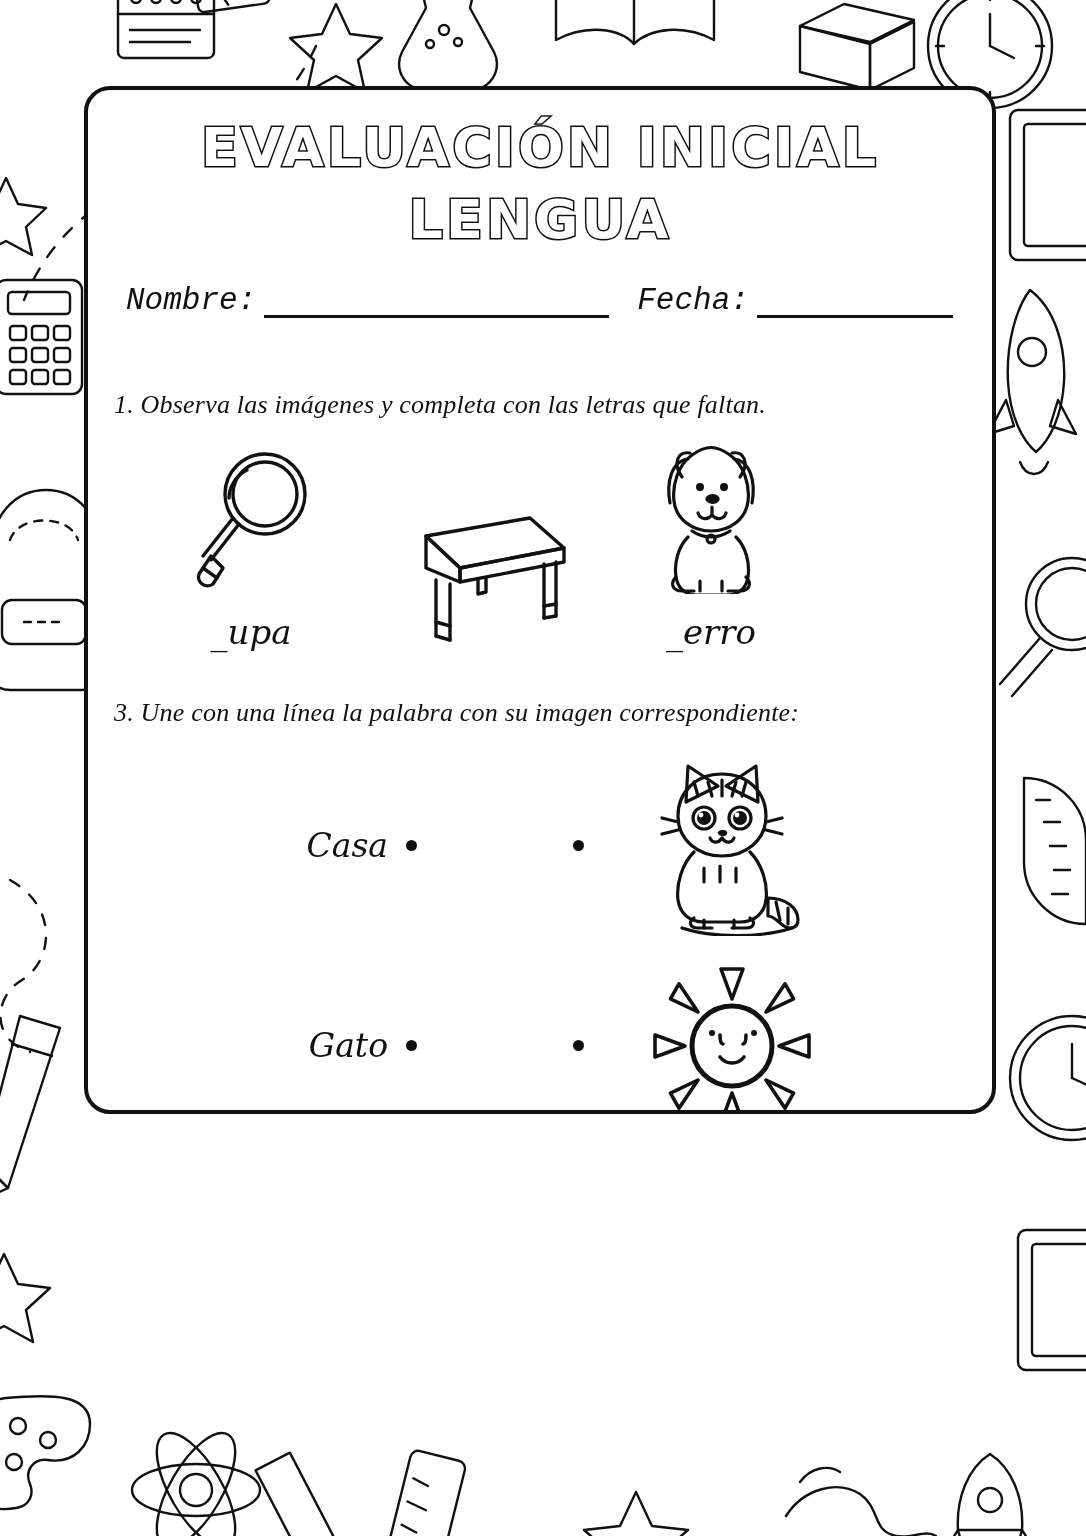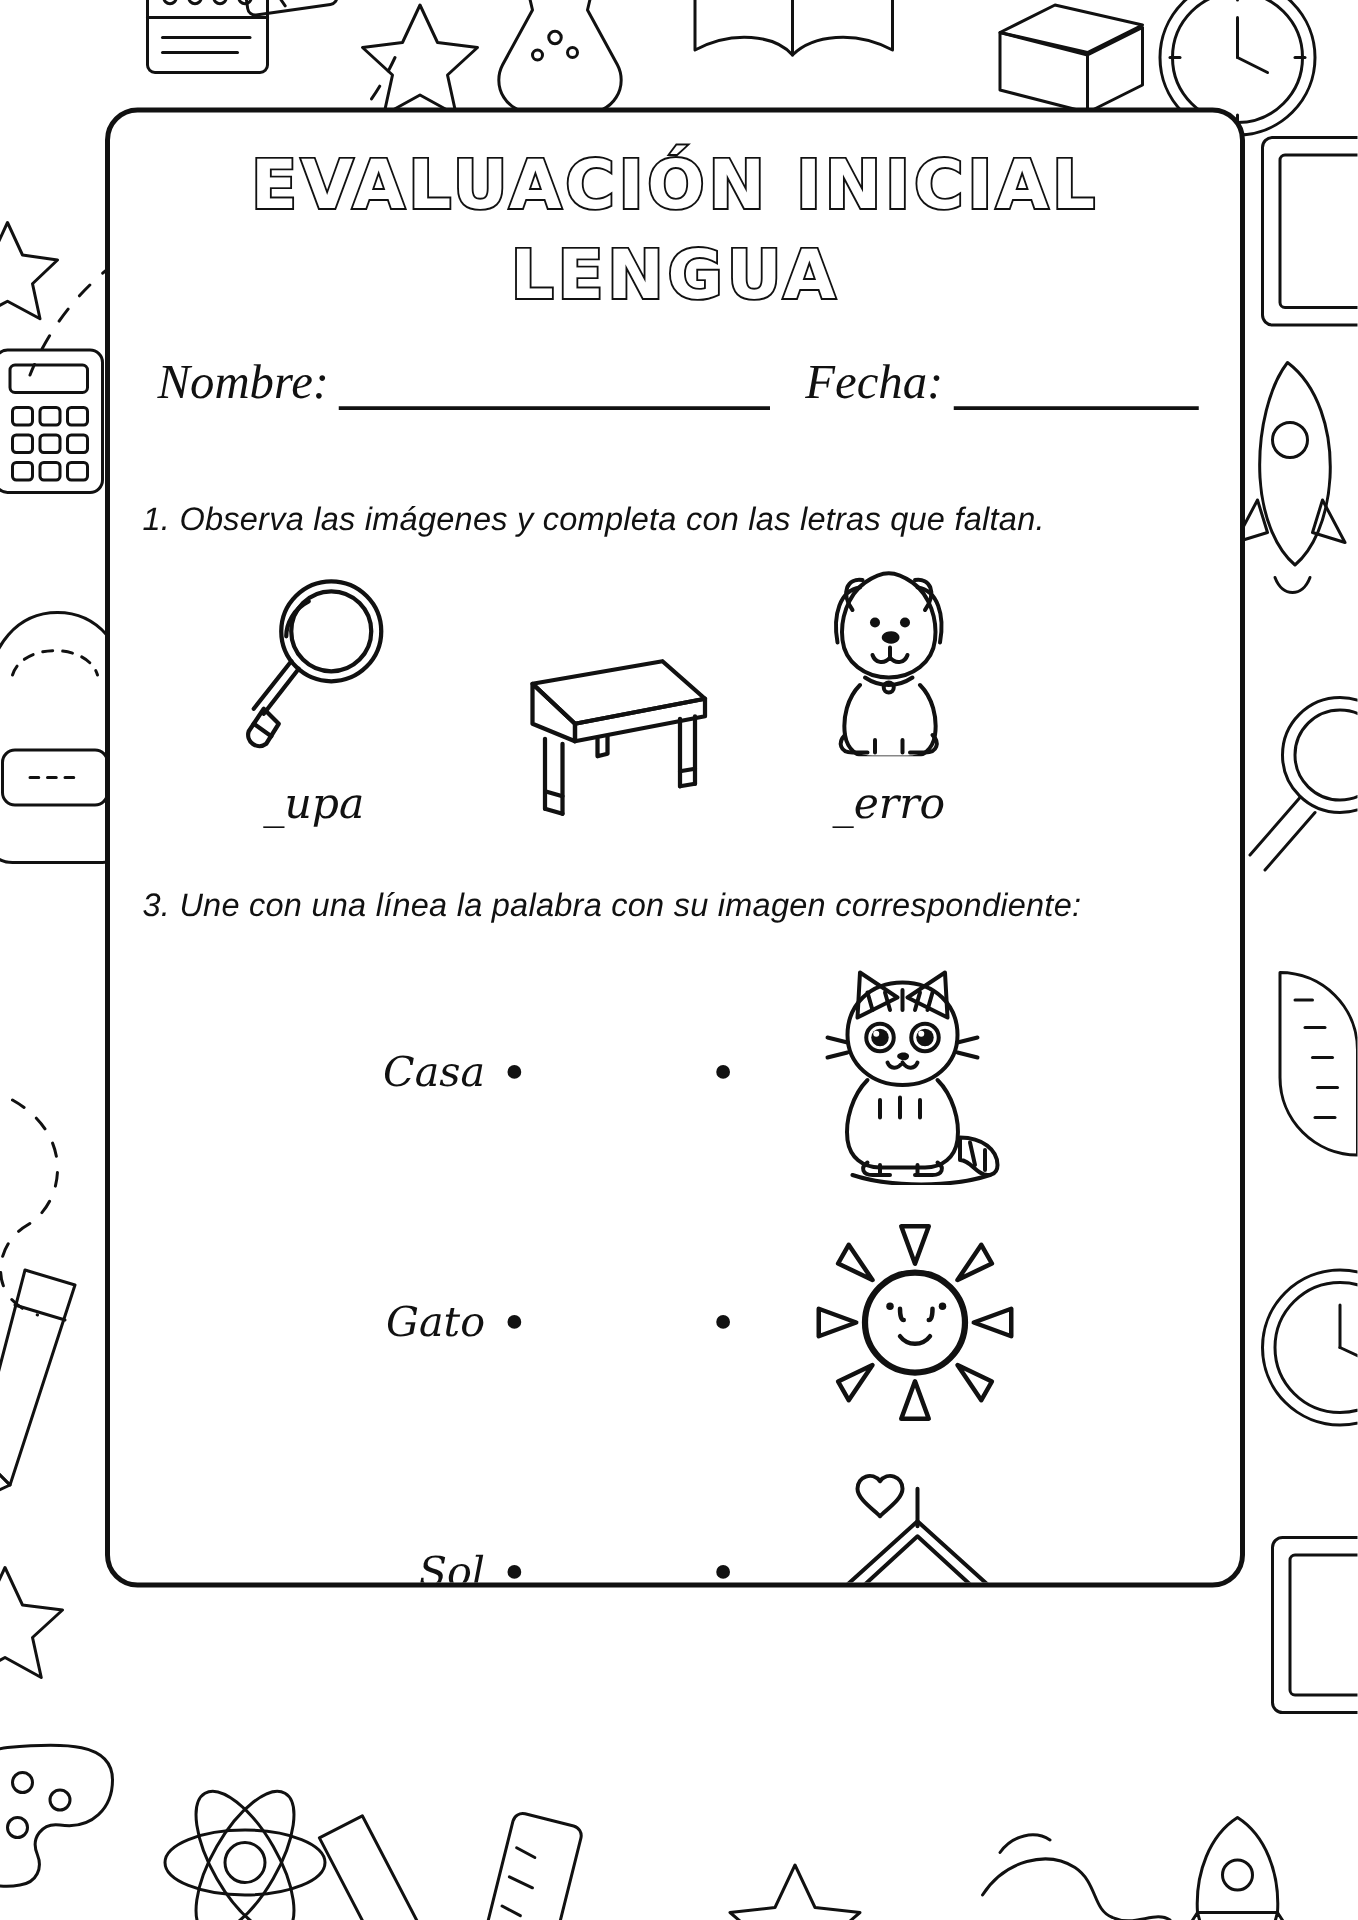--- a/index.html
+++ b/index.html
@@ -22,21 +22,21 @@
     width: 1086px;
     height: 1536px;
   }
 
   
   #worksheet-sheet {
     position: absolute;
     left: 84px;
     top: 86px;
     width: 912px;
-    height: 1184px;
+    height: 1028px;
     background: #ffffff;
     border: 4px solid #111111;
     border-radius: 26px;
     box-sizing: border-box;
     overflow: hidden;
   }
 
   
   .title-block {
     text-align: center;
@@ -55,39 +55,39 @@
   }
 
   
   .namedate-row {
     display: flex;
     align-items: flex-end;
     padding: 26px 30px 0 38px;
     gap: 8px;
   }
   .field-label {
-    font-family: Liberation Serif, serif;
+    font-family: Liberation Mono, monospace;
     font-style: italic;
-    font-size: 39px;
+    font-size: 31px;
     color: #111111;
     white-space: nowrap;
   }
   .field-rule {
     border-bottom: 3px solid #111111;
     height: 30px;
     flex: 1 1 auto;
     min-width: 40px;
   }
   .rule-name { max-width: 345px; }
   .rule-date { max-width: 196px; }
   .spacer-flex { flex: 0 0 12px; }
 
   
   .exercise-prompt {
-    font-family: Liberation Sans, sans-serif;
+    font-family: Liberation Serif, serif;
     font-style: italic;
     font-size: 26px;
     color: #111111;
     padding: 0 30px 0 26px;
     letter-spacing: .2px;
   }
   #ex1-prompt { margin-top: 72px; }
   #ex2-prompt { margin-top: 46px; }
 
   

